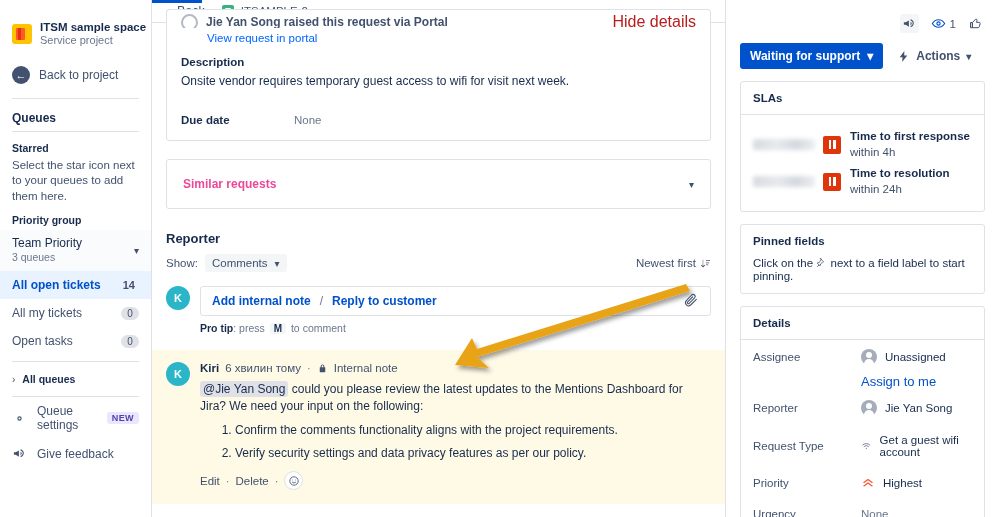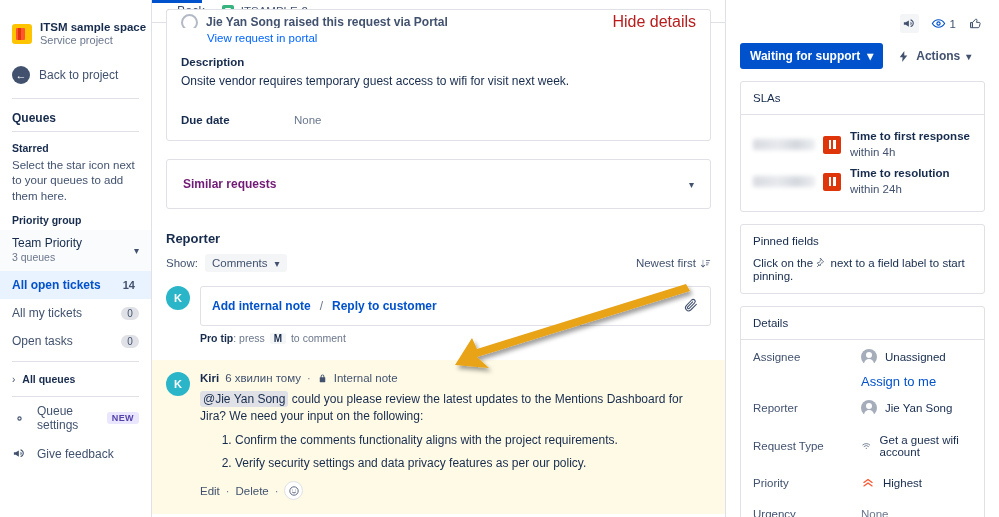--- a/index.html
+++ b/index.html
@@ -123,41 +123,41 @@
   .desc-label { font-size: 11.5px; font-weight: bold; color: #172b4d; padding: 12px 14px 0 14px; }
   .desc-body { font-size: 12px; color: #172b4d; padding: 6px 14px 0 14px; }
   .due-row { display: flex; padding: 26px 14px 14px 14px; }
   .due-label { font-size: 11.5px; font-weight: bold; color: #172b4d; width: 113px; }
   .due-val { font-size: 11.5px; color: #6b778c; }
 
   .similar-card {
     margin-top: 18px; display: flex; align-items: center; justify-content: space-between;
     padding: 17px 16px; cursor: pointer;
   }
-  .similar-label { font-size: 12px; font-weight: bold; color: #701a75; }
+  .similar-label { font-size: 12px; font-weight: bold; color: #ec4899; }
 
   .activity-h { font-size: 13px; font-weight: bold; color: #172b4d; margin-top: 22px; }
   .activity-bar { display: flex; align-items: center; margin-top: 8px; }
   .show-lbl { font-size: 11.5px; color: #42526e; margin-right: 7px; }
   .show-select {
     background: #f4f5f7; border-radius: 3px; padding: 3px 7px; font-size: 11.5px;
     color: #42526e; display: flex; align-items: center; gap: 7px; cursor: pointer;
   }
   .sort-btn { margin-left: auto; font-size: 11.5px; color: #42526e; display:flex; align-items:center; gap:4px; cursor: pointer;}
 
   .av {
     width: 24px; height: 24px; border-radius: 50%; background: #2ab6c8; color: #fff;
     font-size: 11px; font-weight: bold; display: flex; align-items: center; justify-content: center;
     flex: 0 0 24px;
   }
 
   .compose-row { display: flex; align-items: flex-start; gap: 10px; margin-top: 14px; }
   .compose-box {
     flex: 1 1 auto; border: 1px solid #dfe1e6; border-radius: 3px; background: #fff;
-    height: 40px; display: flex; align-items: center; padding: 0 11px; gap: 9px;
+    height: 30px; display: flex; align-items: center; padding: 0 11px; gap: 9px;
   }
   .compose-link { font-size: 12px; color: #0052cc; font-weight: bold; cursor: pointer; }
   .compose-sep { color: #6b778c; font-size: 12px; }
   .clip-ico { margin-left: auto; color: #42526e; }
   .protip { font-size: 10.5px; color: #6b778c; margin: 6px 0 0 34px; }
   .protip b { color: #172b4d; }
   .kbd {
     background: #f4f5f7; border-radius: 2px; padding: 0 4px; font-size: 10px;
     color: #172b4d; font-weight: bold; margin: 0 2px;
   }
@@ -196,21 +196,21 @@
 
   .actions-row { display: flex; align-items: center; gap: 14px; padding: 10px 14px 0 14px; }
   .status-btn {
     background: #0052cc; color: #fff; border: none; border-radius: 3px;
     font-size: 12px; font-weight: bold; padding: 6px 10px; display: flex;
     align-items: center; gap: 7px; cursor: pointer; font-family: inherit;
   }
   .actions-btn { display: flex; align-items: center; gap: 6px; font-size: 12px; font-weight: bold; color: #42526e; cursor: pointer;}
 
   .panel { border: 1px solid #dfe1e6; border-radius: 3px; margin-top: 12px; }
-  .panel-head { padding: 10px 12px; font-size: 11.5px; font-weight: normal; color: #172b4d; border-bottom: 1px solid #dfe1e6; }
+  .panel-head { padding: 10px 12px; font-size: 11.5px; font-weight: bold; color: #172b4d; border-bottom: 1px solid #dfe1e6; }
   .panel-head.noborder { border-bottom: none; }
   .panel-body { padding: 8px 12px 10px 12px; }
 
   .sla-row { display: flex; align-items: center; gap: 0; margin: 6px 0 4px 0; }
   .sla-blur {
     width: 62px; height: 11px; border-radius: 2px; flex: 0 0 62px;
     background: linear-gradient(90deg,#d7dae0,#e7e9ed 40%,#d4d8de 70%,#eceef1);
     filter: blur(2px); margin-right: 8px;
   }
   .sla-pause {

